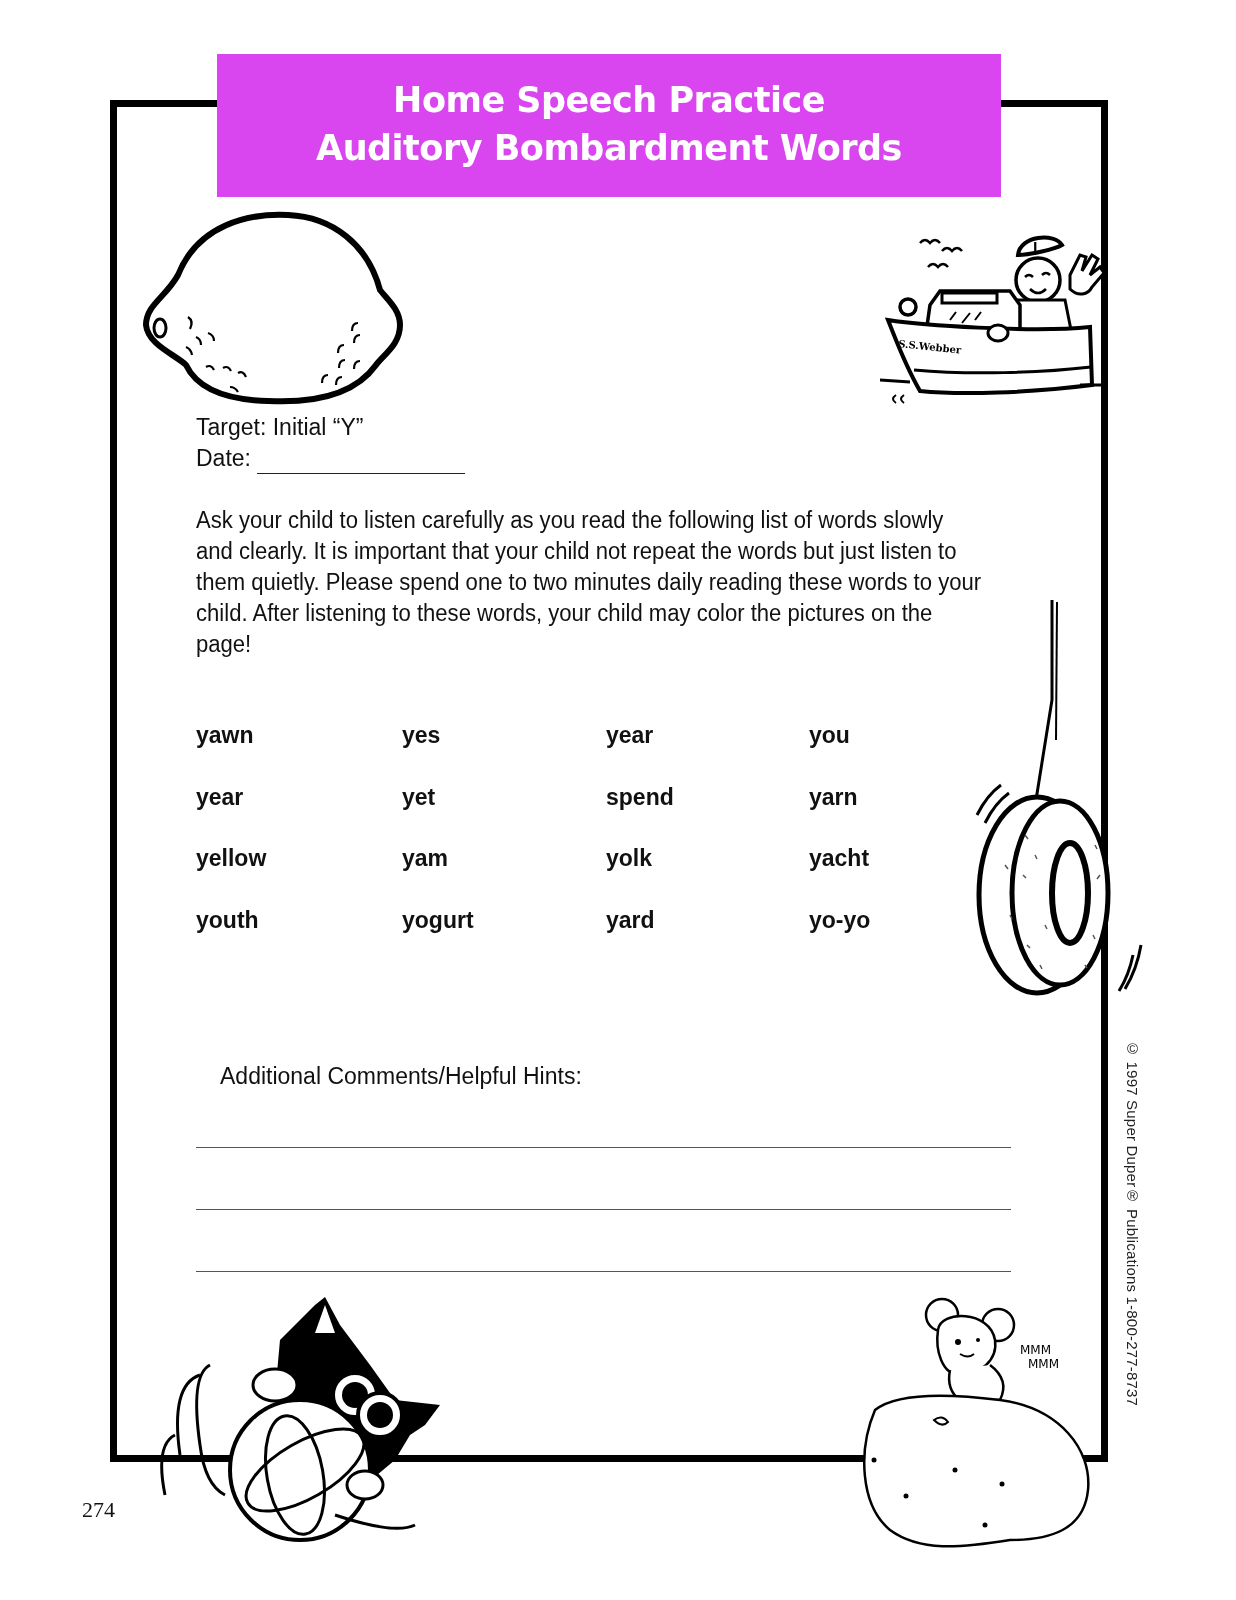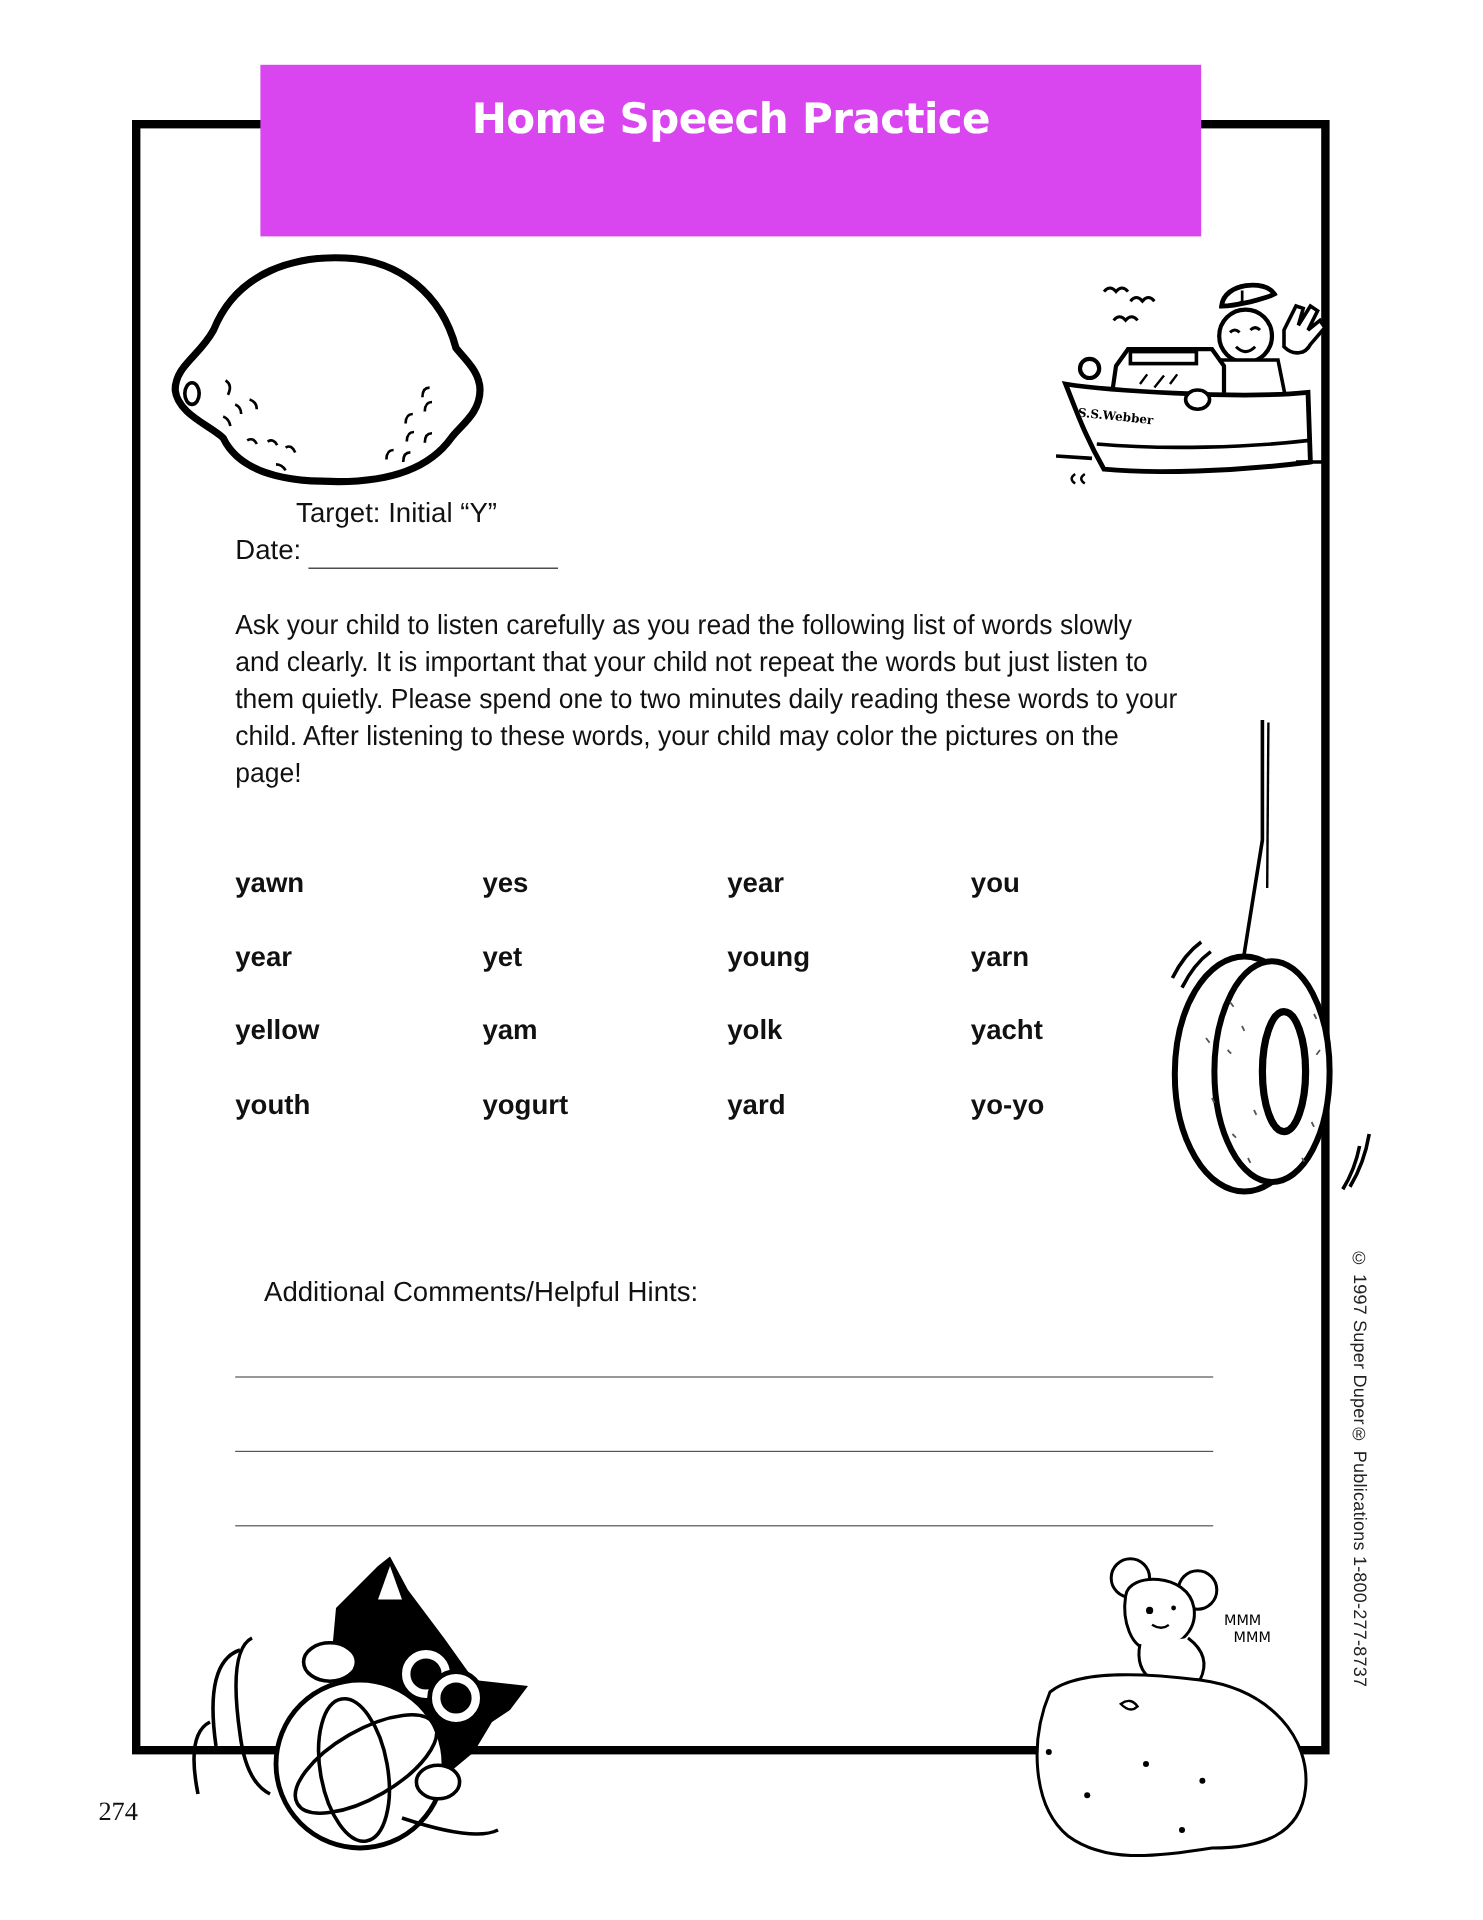--- a/index.html
+++ b/index.html
@@ -1,40 +1,41 @@
 <!DOCTYPE html>
 <html><head>
   <meta charset="utf-8">
   <style>
     html, body { margin: 0; padding: 0; background: #ffffff; }
     body { width: 1236px; height: 1600px; position: relative; overflow: hidden; font-family: "Liberation Sans", sans-serif; color: #111; }
     .frame { position: absolute; left: 110px; top: 100px; width: 998px; height: 1362px; border: 7px solid #000; box-sizing: border-box; }
     .banner { position: absolute; left: 217px; top: 54px; width: 784px; height: 143px; background: #d946ef; color: #fff; text-align: center; box-sizing: border-box; padding-top: 22px; }
     .banner div { font-family: "DejaVu Sans", sans-serif; font-weight: bold; font-size: 35px; line-height: 48px; letter-spacing: -0.5px; }
-    .target { position: absolute; left: 196px; top: 412px; font-size: 23px; line-height: 31px; text-align: center; }
+    .target { position: absolute; left: 196px; top: 412px; font-size: 23px; line-height: 31px; }
     .date-line { display: inline-block; width: 208px; border-bottom: 1.5px solid #222; height: 22px; vertical-align: bottom; margin-left: 6px; }
     .instructions { position: absolute; left: 196px; top: 505px; width: 820px; font-size: 23px; line-height: 31px; transform: scaleX(0.96); transform-origin: left top; }
     .words { position: absolute; left: 196px; top: 718px; width: 820px; }
     .word-row { display: flex; height: 61.5px; }
     .word { width: 206px; font-size: 23px; line-height: 34px; font-weight: bold; }
     .word:nth-child(2) { width: 204px; }
     .word:nth-child(3) { width: 203px; }
     .hints-label { position: absolute; left: 196px; top: 1061px; font-size: 23px; line-height: 31px; margin-left: 24px; }
     .hint-line { position: absolute; left: 196px; width: 815px; border-top: 1.5px solid #555; }
     .copyright { position: absolute; left: 1124px; top: 1040px; writing-mode: vertical-rl; font-size: 15px; color: #222; letter-spacing: 0.2px; }
     .page-number { position: absolute; left: 58px; top: 1497px; font-family: "Liberation Serif", serif; font-size: 22px; margin-left: 24px; }
     .illus { position: absolute; }
   </style>
 </head>
 <body>
 
 <div class="frame"></div>
 
 <div class="banner">
   <div>Home Speech Practice</div>
+  <div>Auditory Bombardment Words</div>
 </div>
 
 <svg class="illus" style="left:138px;top:205px" width="268" height="200" viewBox="0 0 268 200">
   <path d="M40,70 C60,20 110,8 150,10 C195,12 230,40 242,85 C250,95 262,105 262,120 C262,140 245,150 238,160 C215,192 170,198 130,196 C90,195 60,185 48,160 C38,150 10,140 8,120 C8,100 28,92 40,70 Z" fill="#fff" stroke="#000" stroke-width="6"></path>
   <ellipse cx="22" cy="123" rx="6" ry="9" fill="none" stroke="#000" stroke-width="3"></ellipse>
   <g fill="none" stroke="#000" stroke-width="2.2">
     <path d="M50,112 q6,4 2,12"></path>
       <path d="M58,132 q5,2 5,8"></path>
       <path d="M70,128 q6,2 6,8"></path>
     <path d="M48,142 q5,2 6,8"></path>
@@ -152,21 +153,21 @@
 <div class="words">
   <div class="word-row">
     <span class="word">yawn</span>
     <span class="word">yes</span>
     <span class="word">year</span>
     <span class="word">you</span>
   </div>
   <div class="word-row">
     <span class="word">year</span>
     <span class="word">yet</span>
-    <span class="word">young</span>
+    <span class="word">spend</span>
     <span class="word">yarn</span>
   </div>
   <div class="word-row">
     <span class="word">yellow</span>
     <span class="word">yam</span>
     <span class="word">yolk</span>
     <span class="word">yacht</span>
   </div>
   <div class="word-row">
     <span class="word">youth</span>

